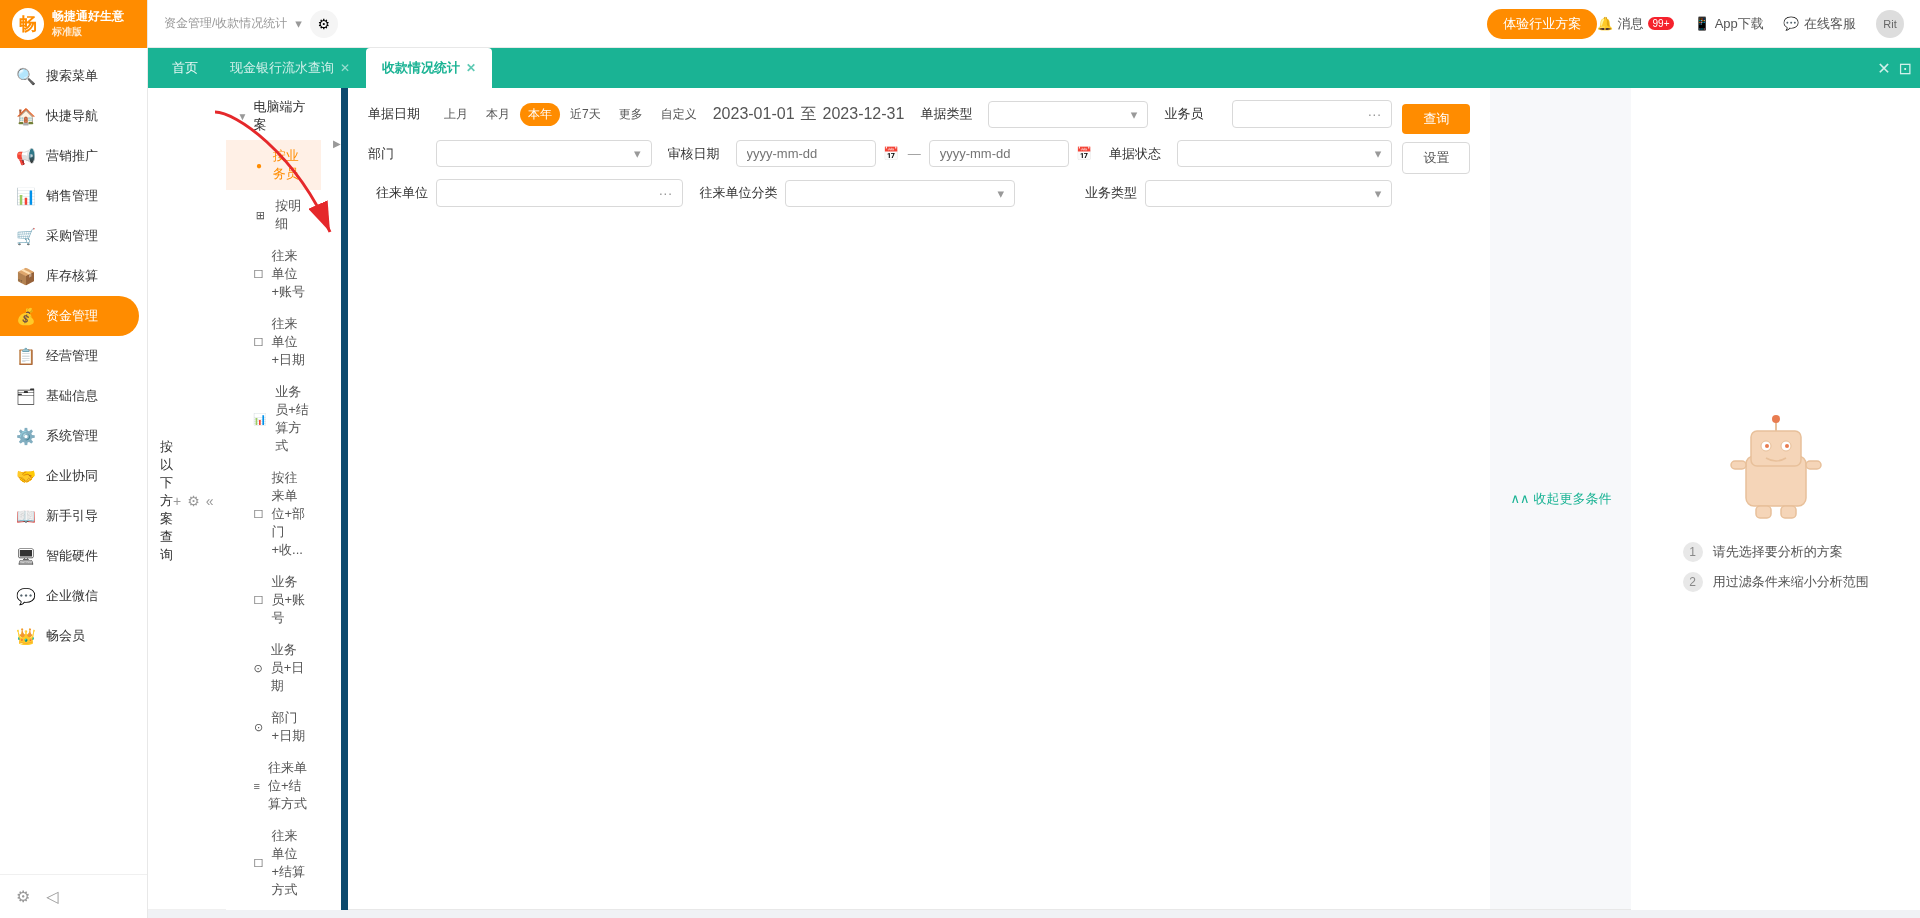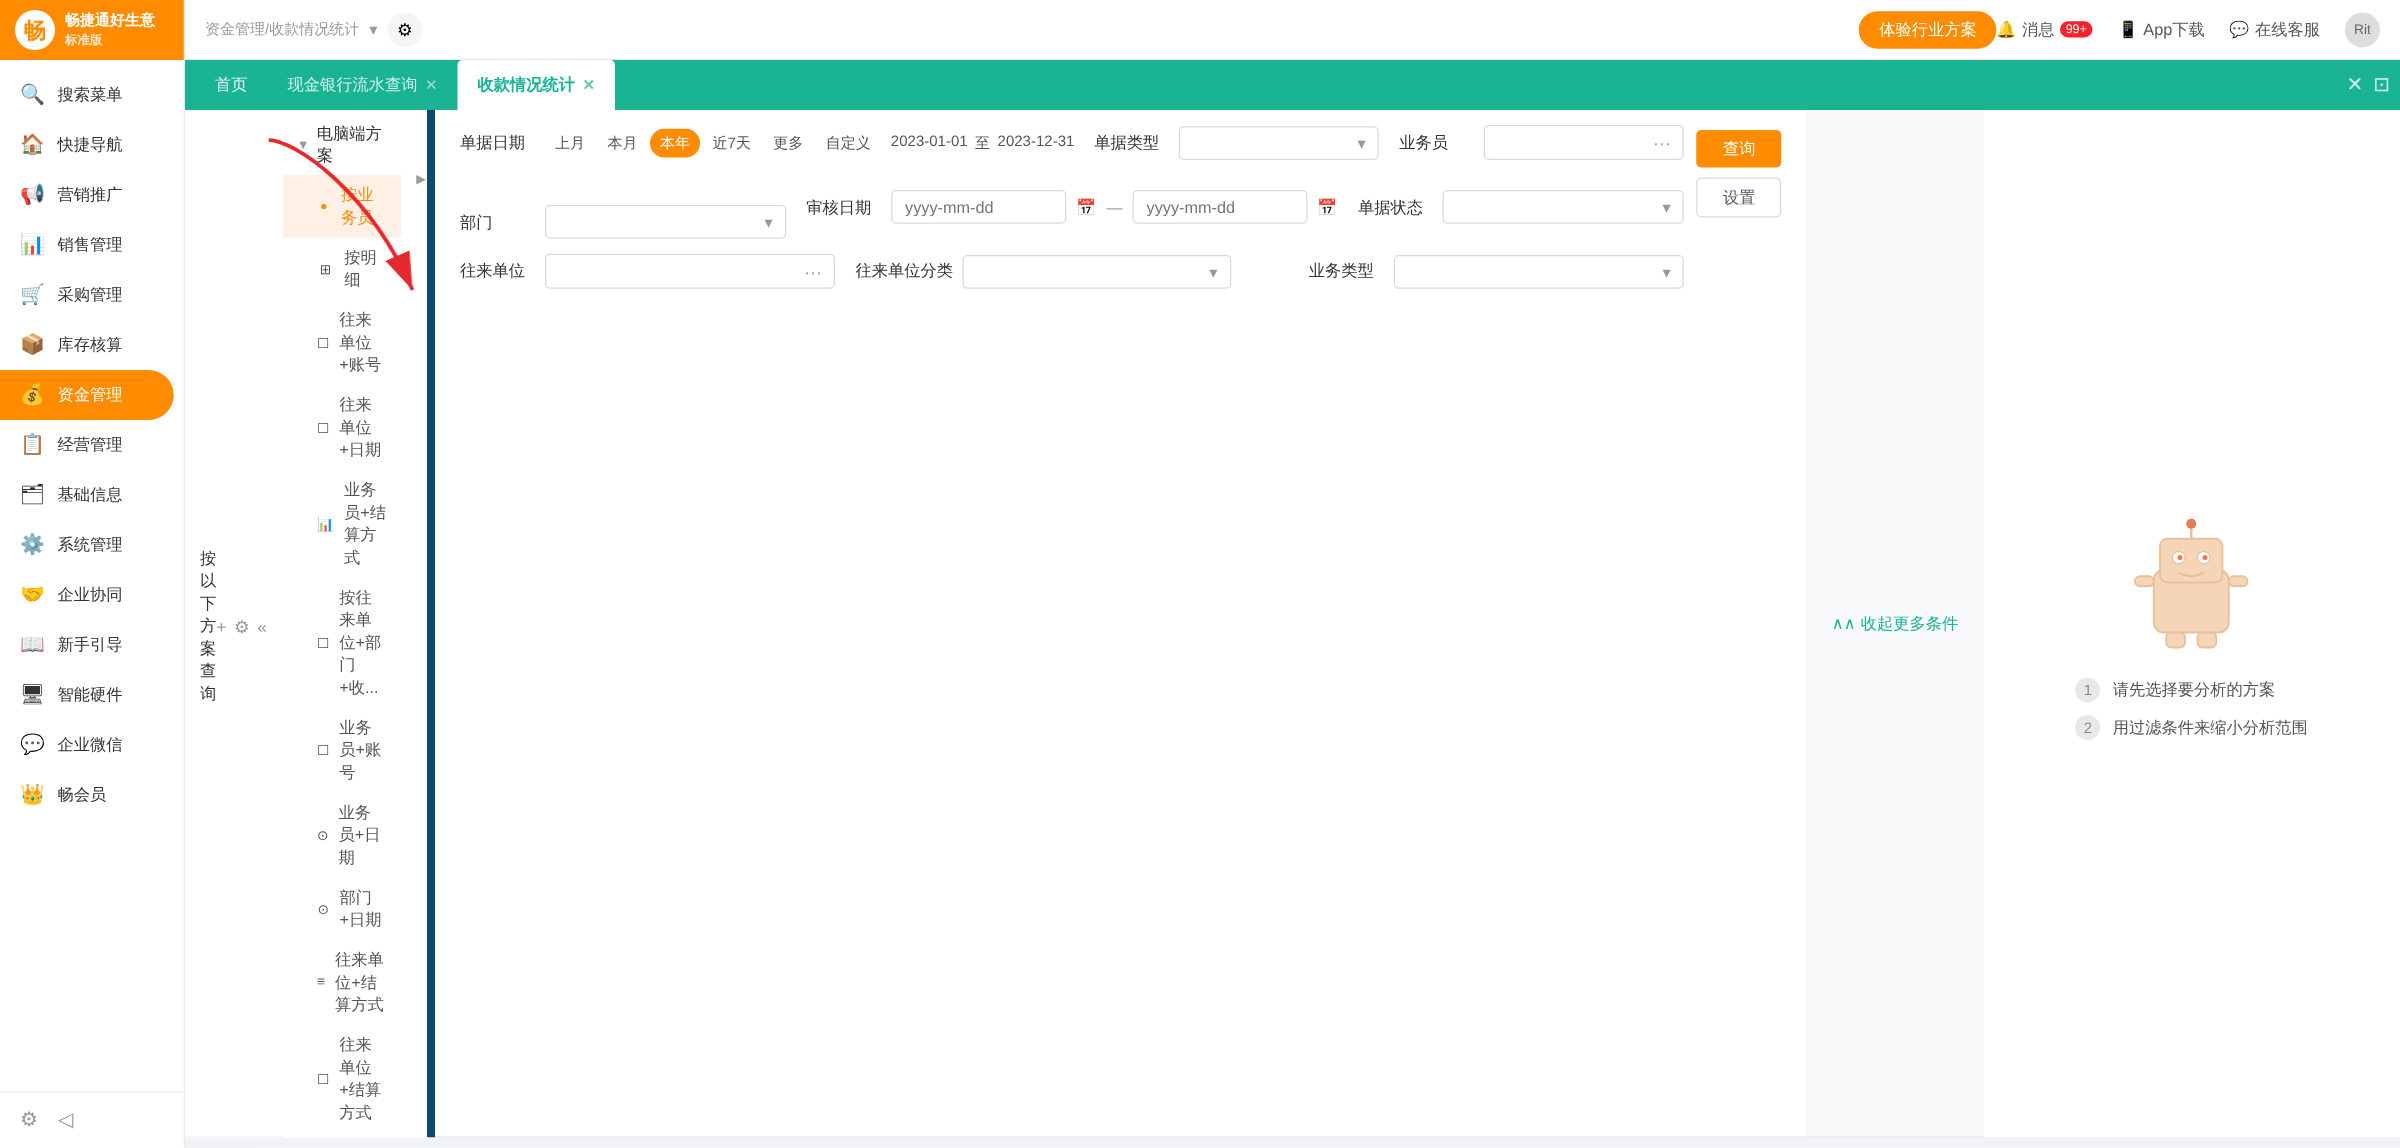--- a/index.html
+++ b/index.html
@@ -106,27 +106,27 @@
       font-size: 13px; color: #555; cursor: pointer; transition: background 0.15s;
     }
     .schema-item-icon { width: 16px; height: 16px; display: flex; align-items: center; justify-content: center; font-size: 13px; }
 
     
     .right-panel { flex: 1; display: flex; flex-direction: row; overflow: hidden; }
 
     
     .filter-area { background: #fff; padding: 12px 20px; border-bottom: 1px solid #e8e8e8; }
     .filter-row { display: flex; align-items: center; gap: 16px; margin-bottom: 12px; flex-wrap: wrap; }
-    .filter-row:last-child { margin-bottom: 0; }
+    .filter-row:last-child { margin-bottom: 0; text-align: right; }
     .filter-item { display: flex; align-items: center; gap: 8px; }
     .filter-label { color: #333; font-size: 13px; white-space: nowrap; min-width: 60px; }
     .filter-date-tabs { display: flex; align-items: center; gap: 2px; }
     .filter-date-tab { padding: 3px 8px; font-size: 12px; color: #555; cursor: pointer; border-radius: 2px; }
     .filter-date-tab.active { background: #ff8c00; color: #fff; border-radius: 12px; }
-    .filter-date-range { display: flex; gap: 6px; font-size: 12px; color: #555; }
+    .filter-date-range { display: flex; align-items: center; gap: 6px; font-size: 16px; color: #555; }
     .filter-select {
       border: 1px solid #d9d9d9; border-radius: 4px; padding: 5px 10px; font-size: 13px;
       color: #333; background: #fff; cursor: pointer; display: flex; align-items: center; gap: 4px;
       min-width: 160px; justify-content: space-between; font-family: inherit;
     }
     .filter-select-arrow { color: #999; }
     .filter-input {
       border: 1px solid #d9d9d9; border-radius: 4px; padding: 5px 10px; font-size: 13px;
       color: #999; min-width: 140px; font-family: inherit; outline: none;
     }
@@ -398,21 +398,21 @@
                 <div class="filter-item" style="flex:1;">
                   <span class="filter-label">业务员</span>
                   <div class="filter-select" style="flex:1;">
                     <span></span>
                     <span class="filter-ellipsis">···</span>
                   </div>
                 </div>
               </div>
 
               <div class="filter-row">
-                <div class="filter-item" style="flex:1;margin-top:24px;">
+                <div class="filter-item" style="flex:1;">
                   <span class="filter-label">部门</span>
                   <div class="filter-select" style="flex:1;">
                     <span></span>
                     <span class="filter-select-arrow">▾</span>
                   </div>
                 </div>
                 <div class="filter-item" style="flex:1;">
                   <span class="filter-label">审核日期</span>
                   <input class="filter-input" type="text" style="width: 120px;" placeholder="yyyy-mm-dd">
                   <span class="filter-calendar-icon">📅</span>

